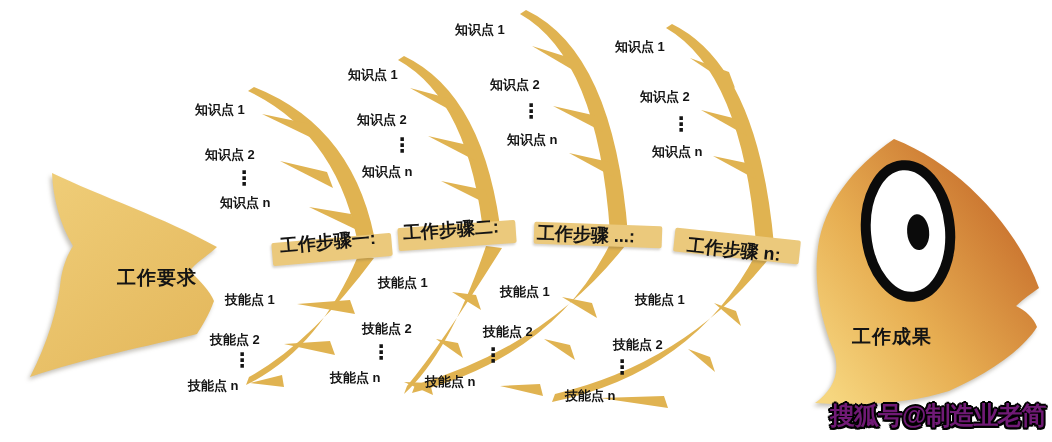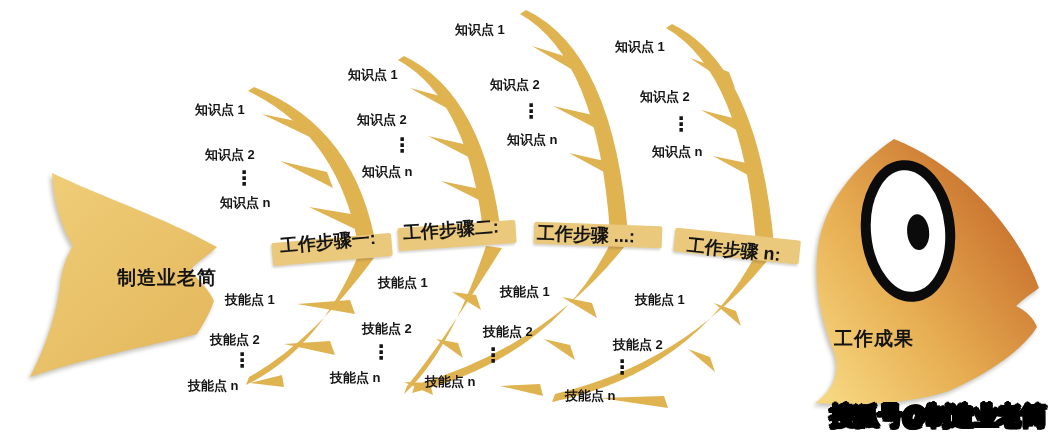--- a/index.html
+++ b/index.html
@@ -11,21 +11,21 @@
   .shadowed{filter:drop-shadow(-2px 3px 2px rgba(90,80,60,.35));}
   .soft-shadow{filter:drop-shadow(-1px 2px 1px rgba(90,80,60,.25));}
   .lbl{
     position:absolute;z-index:3;font-weight:700;font-size:13px;line-height:1.05;
     color:#141414;white-space:nowrap;letter-spacing:0px;
   }
   .dots{font-size:20px;line-height:.8;}
   .step{font-size:18px;transform-origin:left center;}
   .big{font-size:19px;letter-spacing:1px;}
   .watermark{
-    font-size:25px;letter-spacing:-1px;color:#000000;z-index:4;
+    font-size:25px;letter-spacing:-1px;color:#701a75;z-index:4;
     text-shadow:2px 0 #000,-2px 0 #000,0 2px #000,0 -2px #000,
                 1.5px 1.5px #000,-1.5px -1.5px #000,1.5px -1.5px #000,-1.5px 1.5px #000;
   }
 </style>
 </head>
 <body>
 
 <div id="stage">
 
   <svg id="fishbone-svg" width="1052" height="442" viewBox="0 0 1052 442">
@@ -103,22 +103,22 @@
            C841,374 832,391 815,403 C872,407 917,401 949,391
            C992,372 1023,349 1037,327 C1034,318 1025,310 1016,306
            C1023,299 1032,293 1039,288 C1016,225 958,164 894,139 Z"></path>
       <g transform="rotate(-5 908 231)">
         <ellipse cx="908" cy="231" rx="42" ry="66" fill="#FFFFFF" stroke="#0B0B0B" stroke-width="10"></ellipse>
         <ellipse cx="918" cy="233" rx="11" ry="18" fill="#0B0B0B"></ellipse>
       </g>
     </g>
   </svg>
 
-  <span class="lbl big" style="left:117px;top:268px;">制造业老简</span>
-  <span class="lbl big" style="left:834px;top:329px;">工作成果</span>
+  <span class="lbl big" style="left:117px;top:268px;">工作要求</span>
+  <span class="lbl big" style="left:852px;top:329px;font-family:Liberation Mono, monospace;">工作成果</span>
 
   <span class="lbl step" style="left:280px;top:237px;transform:rotate(-5deg);">工作步骤一:</span>
   <span class="lbl step" style="left:403px;top:224px;transform:rotate(-4deg);">工作步骤二:</span>
   <span class="lbl step" style="left:537px;top:224px;transform:rotate(2deg);">工作步骤 ...:</span>
   <span class="lbl step" style="left:687px;top:236px;transform:rotate(6deg);">工作步骤 n:</span>
 
   <span class="lbl" style="left:195px;top:103px;">知识点 1</span>
   <span class="lbl" style="left:205px;top:148px;">知识点 2</span>
   <span class="lbl dots" style="left:234px;top:170px;">⋮</span>
   <span class="lbl" style="left:220px;top:196px;">知识点 n</span>

